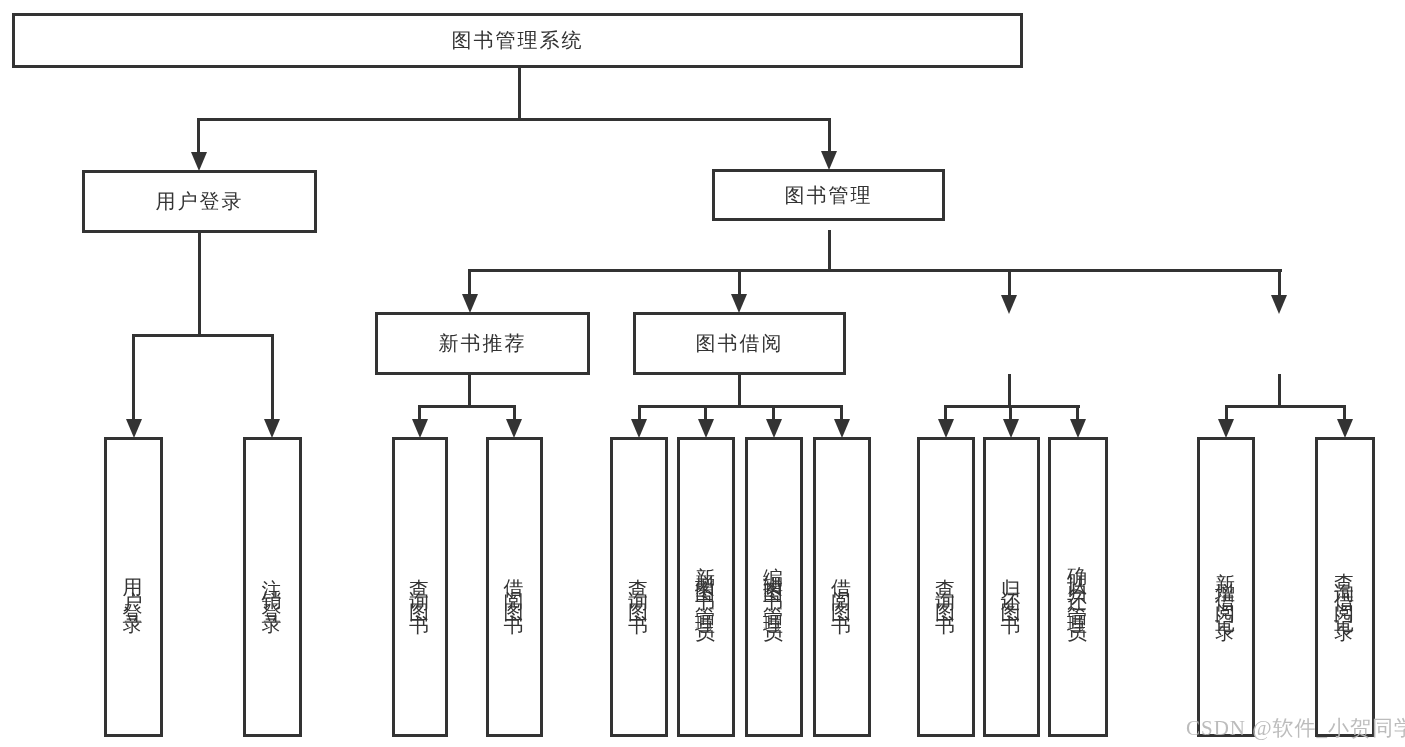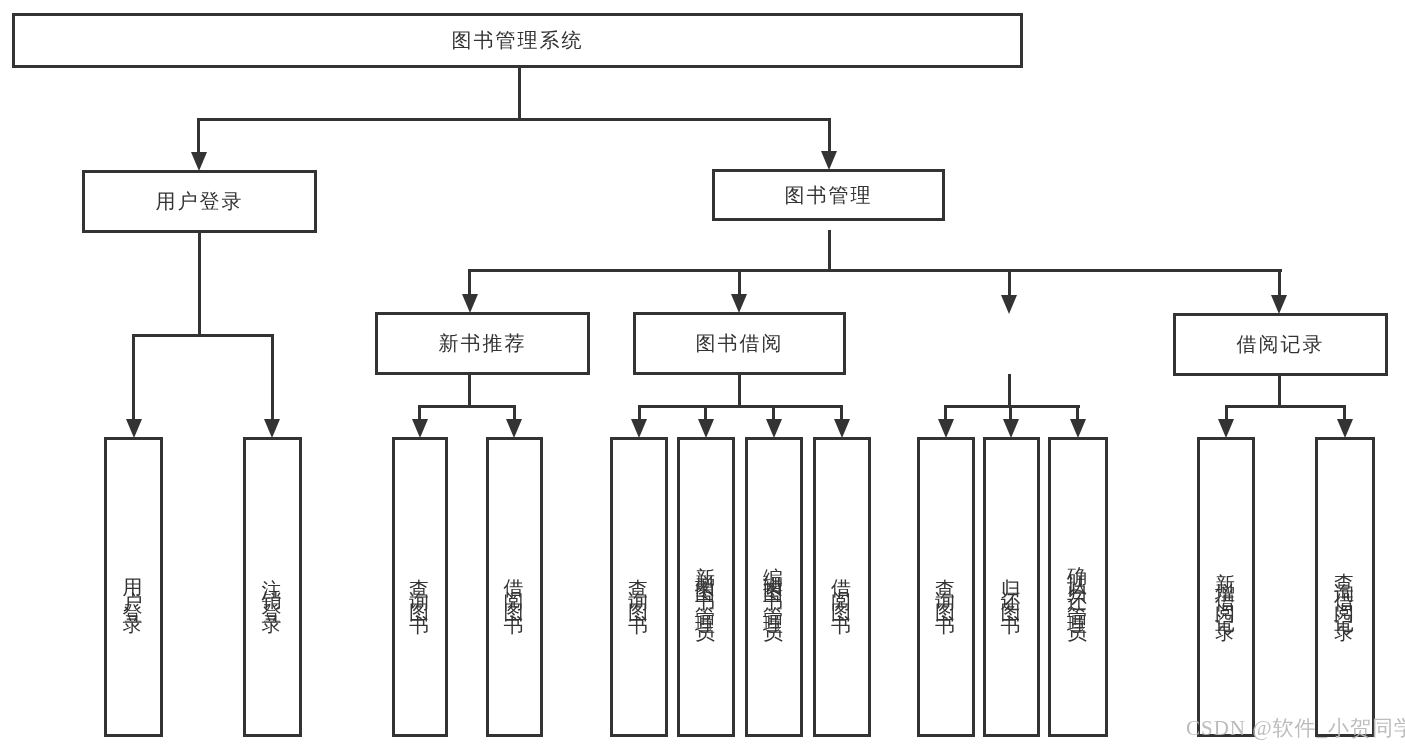--- a/index.html
+++ b/index.html
@@ -91,23 +91,20 @@
   <div class="arrow" style="left:1001px;top:295px;"></div>
   <div class="vl" style="left:1278px;top:269px;height:28px;"></div>
   <div class="arrow" style="left:1271px;top:295px;"></div>
 
   <div class="box" style="left:375px;top:312px;width:215px;height:63px;">
     <span>新书推荐</span>
   </div>
   <div class="box" style="left:633px;top:312px;width:213px;height:63px;">
     <span>图书借阅</span>
   </div>
-  <div class="box" style="left:1173px;top:313px;width:215px;height:63px;">
-    <span>借阅记录</span>
-  </div>
 
   <div class="vl" style="left:468px;top:373px;height:34px;"></div>
   <div class="hl" style="left:418px;top:405px;width:98px;"></div>
   <div class="vl" style="left:418px;top:405px;height:16px;"></div>
   <div class="arrow" style="left:412px;top:419px;"></div>
   <div class="vl" style="left:513px;top:405px;height:16px;"></div>
   <div class="arrow" style="left:506px;top:419px;"></div>
 
   <div class="vl" style="left:738px;top:373px;height:34px;"></div>
   <div class="hl" style="left:638px;top:405px;width:205px;"></div>

